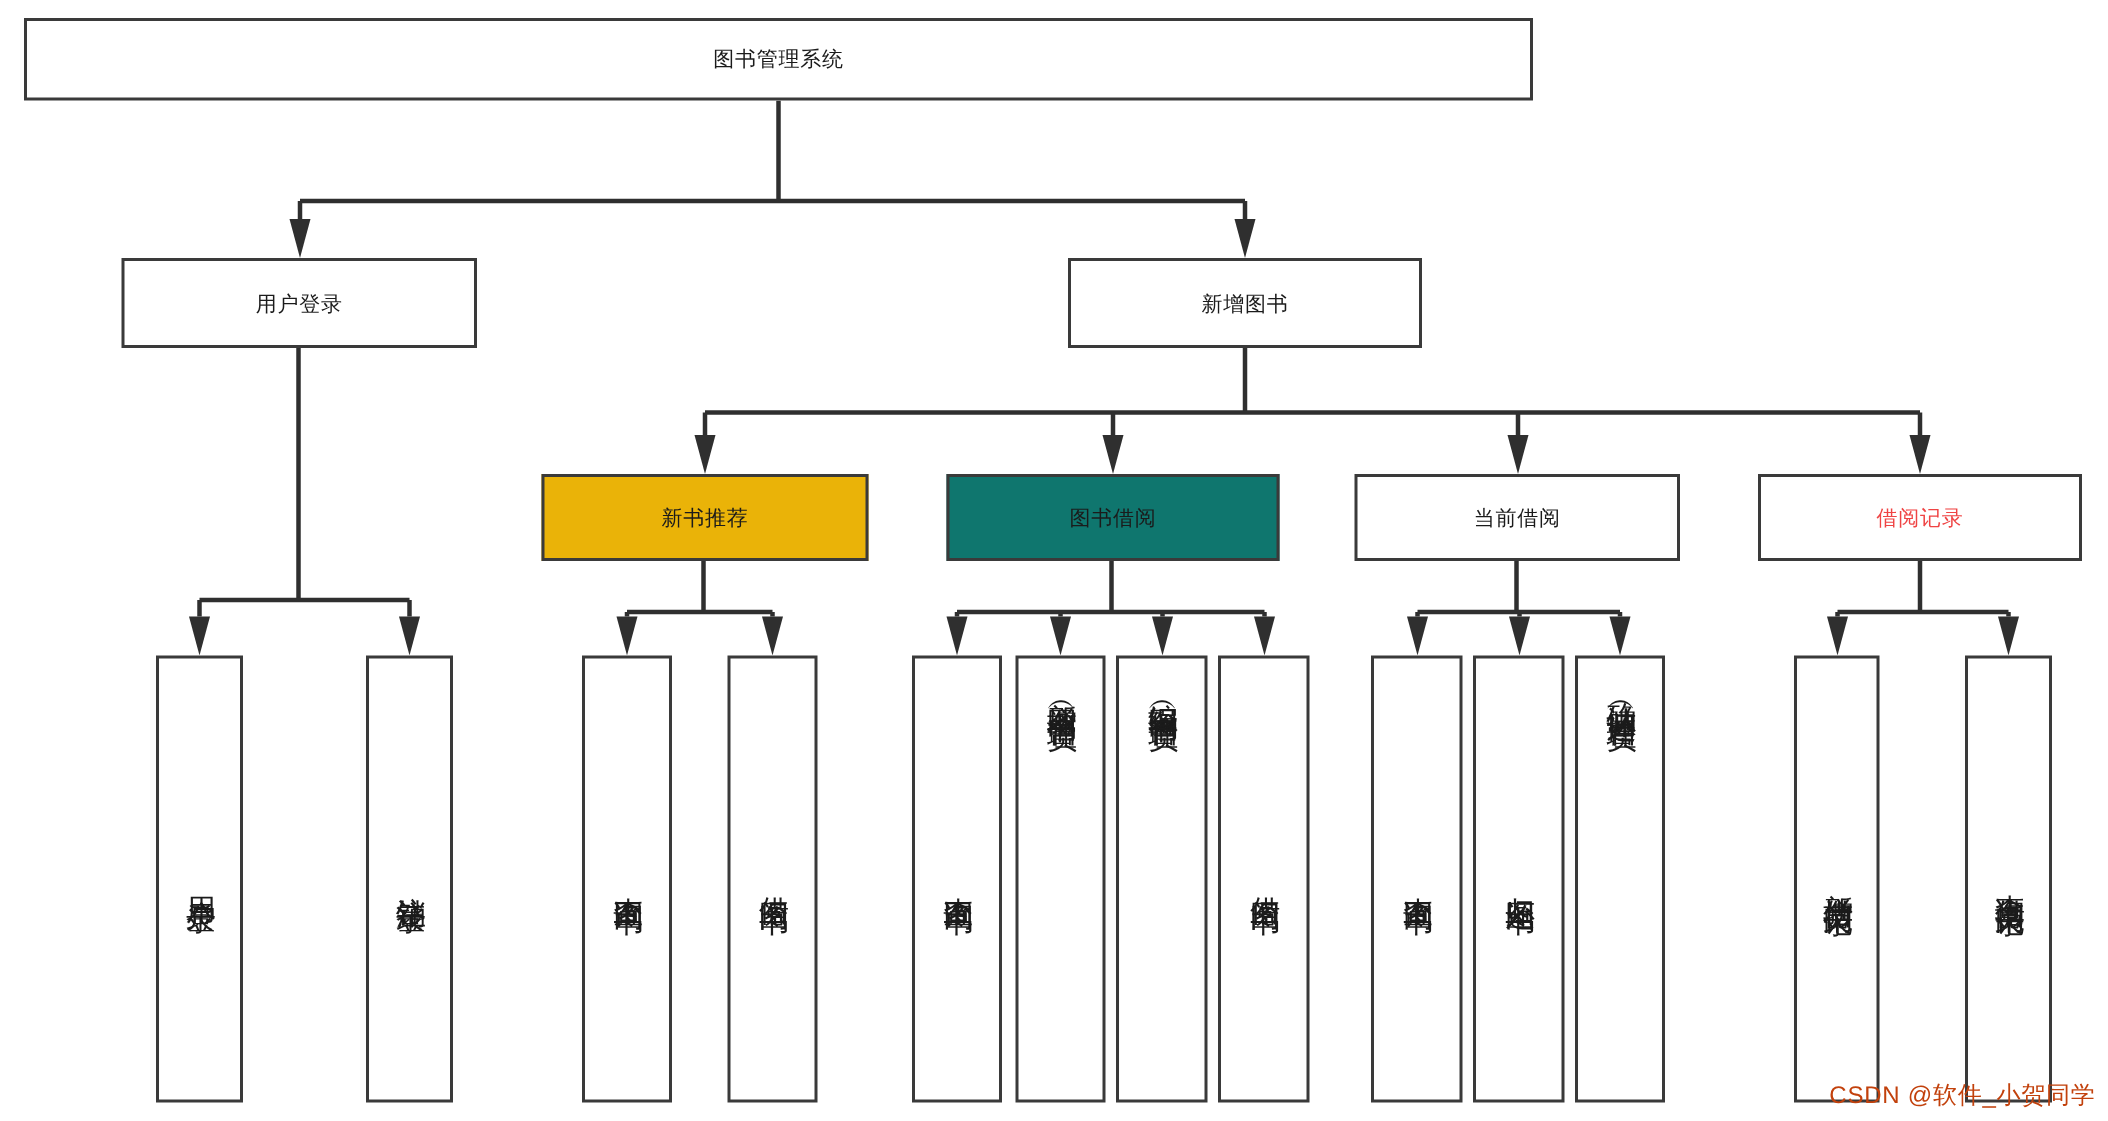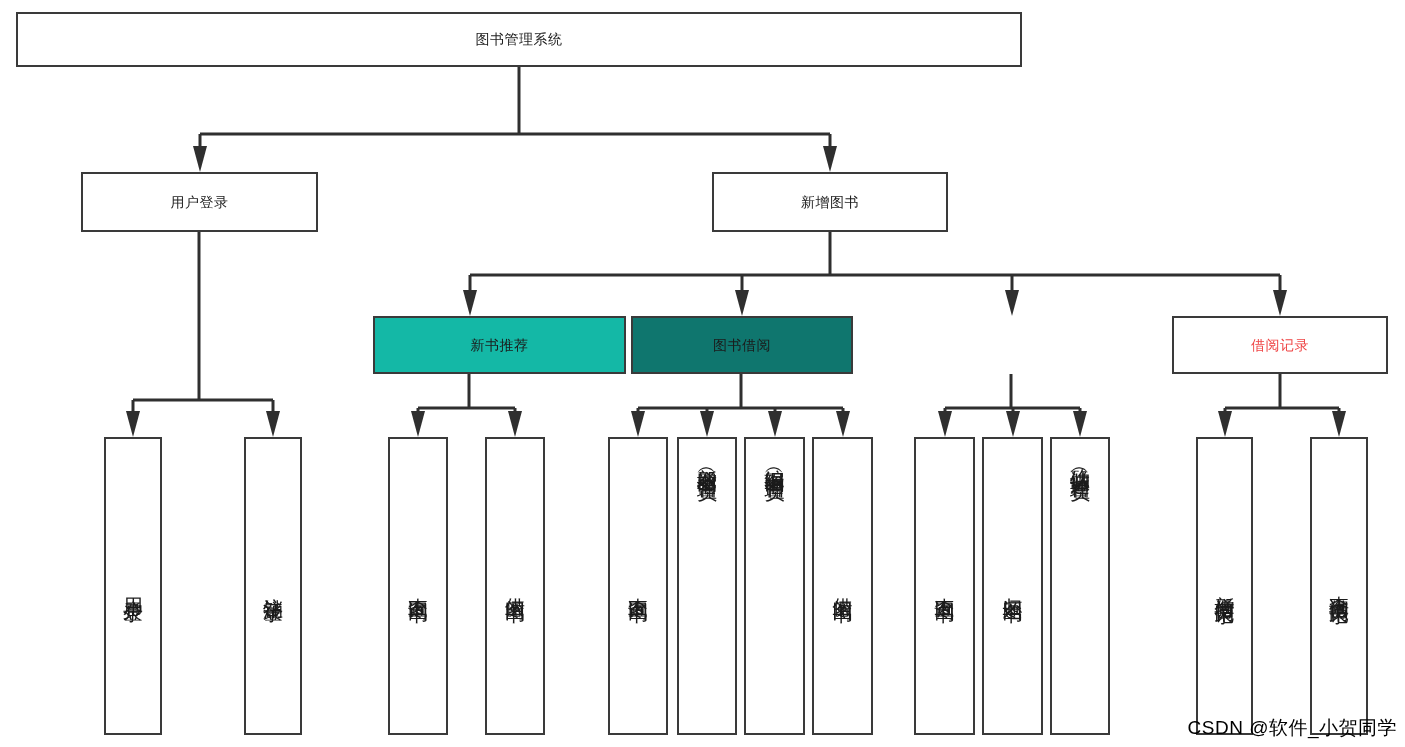--- a/index.html
+++ b/index.html
@@ -62,22 +62,22 @@
     left: 0;
     top: 0;
     width: 1405px;
     height: 747px;
     pointer-events: none;
   }
   .watermark {
     position: absolute;
     right: 8px;
     bottom: 6px;
-    font-size: 19px;
-    color: #000000;
+    font-size: 16px;
+    color: #c2410c;
     letter-spacing: 0.5px;
     white-space: nowrap;
     margin-left: 44px;
   }
 </style>
 </head>
 <body>
 
 <div id="diagram-root">
   <svg id="connector-layer" viewBox="0 0 1405 747" width="1405" height="747" xmlns="http://www.w3.org/2000/svg">
@@ -136,25 +136,28 @@
     </svg>
 <div class="node-box" style="left: 16px; top: 12px; width: 1006px; height: 55px; border-color: rgb(58, 58, 58); background: rgb(255, 255, 255);">
       <span class="node-label-h" style="color: rgb(27, 27, 27);">图书管理系统</span>
     </div>
     <div class="node-box" style="left: 81px; top: 172px; width: 237px; height: 60px; border-color: rgb(58, 58, 58); background: rgb(255, 255, 255);">
       <span class="node-label-h" style="color: rgb(27, 27, 27);">用户登录</span>
     </div>
     <div class="node-box" style="left: 712px; top: 172px; width: 236px; height: 60px; border-color: rgb(58, 58, 58); background: rgb(255, 255, 255);">
       <span class="node-label-h" style="color: rgb(27, 27, 27);">新增图书</span>
     </div>
-    <div class="node-box" style="left: 361px; top: 316px; width: 253px; height: 58px; border-color: rgb(58, 58, 58); background: #14b8a6; margin-left: 12px;">
+    <div class="node-box" style="left: 361px; top: 316px; width: 218px; height: 58px; border-color: rgb(58, 58, 58); background: #eab308;">
       <span class="node-label-h" style="color: rgb(27, 27, 27);">新书推荐</span>
     </div>
     <div class="node-box" style="left: 631px; top: 316px; width: 222px; height: 58px; border-color: rgb(58, 58, 58); background: #0f766e;">
       <span class="node-label-h" style="color: rgb(27, 27, 27);">图书借阅</span>
+    </div>
+    <div class="node-box" style="left: 903px; top: 316px; width: 217px; height: 58px; border-color: rgb(58, 58, 58); background: rgb(255, 255, 255);">
+      <span class="node-label-h" style="color: rgb(27, 27, 27);">当前借阅</span>
     </div>
     <div class="node-box" style="left: 1172px; top: 316px; width: 216px; height: 58px; border-color: rgb(58, 58, 58); background: rgb(255, 255, 255);">
       <span class="node-label-h" style="color: #ef4444;">借阅记录</span>
     </div>
     <div class="node-box leaf-box centered" style="left: 104px; top: 437px; width: 58px; height: 298px; border-color: rgb(58, 58, 58); background: rgb(255, 255, 255);">
       <span class="node-label-v" style="color: rgb(27, 27, 27);">用户登录</span>
     </div>
     <div class="node-box leaf-box centered" style="left: 244px; top: 437px; width: 58px; height: 298px; border-color: rgb(58, 58, 58); background: rgb(255, 255, 255);">
       <span class="node-label-v" style="color: rgb(27, 27, 27);">注销登录</span>
     </div>

